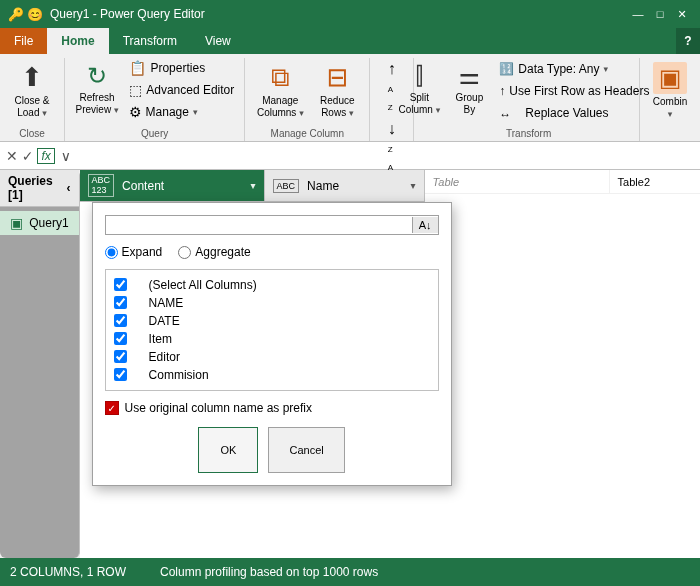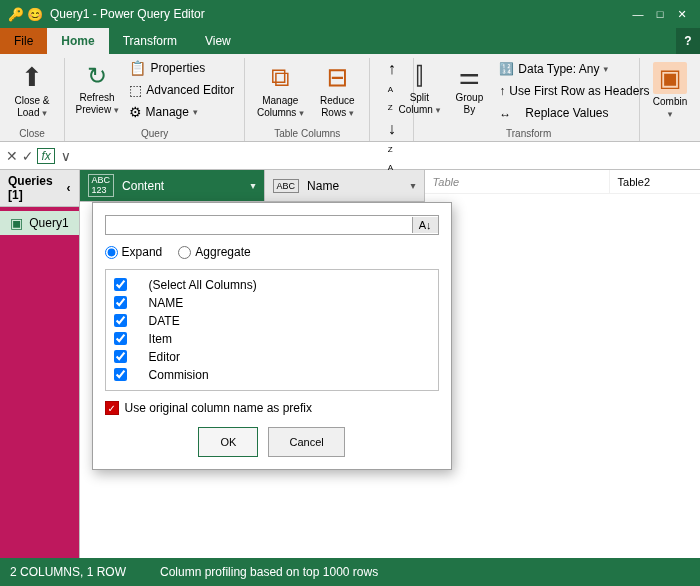--- a/index.html
+++ b/index.html
@@ -36,21 +36,21 @@
       display: flex;
       align-items: center;
     }
     .ribbon-tab.active {
       background: #f0f0f0;
       color: #217346;
       font-weight: 600;
     }
     .ribbon-tab-file {
       background: #c55a11;
-      color: #000000;
+      color: #ffffff;
       padding: 4px 14px;
       height: 26px;
       display: flex;
       align-items: center;
       cursor: pointer;
     }
     .help-btn {
       margin-left: auto;
       color: white;
       background: #1a5c38;
@@ -144,24 +144,25 @@
 
     
     .main-content {
       display: flex;
       height: calc(586px - 28px - 26px - 88px - 28px - 28px);
     }
 
     
     .queries-panel {
       width: 175px;
-      background: #be185d;
+      background: #a3a3a3;
       border-right: 1px solid #c0c0c0;
       display: flex;
       flex-direction: column;
+      border-radius: 6px;
     }
     .queries-header {
       display: flex;
       align-items: center;
       justify-content: space-between;
       padding: 4px 8px;
       background: #e8e8e8;
       border-bottom: 1px solid #c0c0c0;
       font-size: 11px;
       font-weight: 600;
@@ -309,21 +310,21 @@
       color: white;
       font-size: 10px;
       cursor: pointer;
     }
     .dialog-buttons {
       display: flex;
       justify-content: center;
       gap: 10px;
     }
     .dialog-btn {
-      padding: 8px 20px;
+      padding: 16px 20px;
       border: 1px solid #a0a0a0;
       background: #f0f0f0;
       cursor: pointer;
       font-size: 11px;
       min-width: 60px;
       text-align: center;
     }
     .dialog-btn.primary {
       border: 1px solid #217346;
       background: #f5f5f5;
@@ -407,21 +408,21 @@
     <div class="ribbon-group-content">
       <div class="ribbon-btn-large" style="width:58px;">
         <div style="font-size:26px; color:#c55a11;">⧉</div>
         <div class="label">Manage<br>Columns <span class="dropdown-arrow">▾</span></div>
       </div>
       <div class="ribbon-btn-large" style="width:52px;">
         <div style="font-size:26px; color:#c55a11;">⊟</div>
         <div class="label">Reduce<br>Rows <span class="dropdown-arrow">▾</span></div>
       </div>
     </div>
-    <div class="ribbon-group-label">Table Columns</div>
+    <div class="ribbon-group-label">Manage Column</div>
   </div>
 
   <div class="ribbon-group" style="min-width:44px;">
     <div class="ribbon-group-content">
       <div class="ribbon-col">
         <div class="ribbon-btn-small">
           <span style="font-size:16px;">↑<br><span style="font-size:8px;">A<br>Z</span></span>
         </div>
         <div class="ribbon-btn-small">
           <span style="font-size:16px;">↓<br><span style="font-size:8px;">Z<br>A</span></span>

